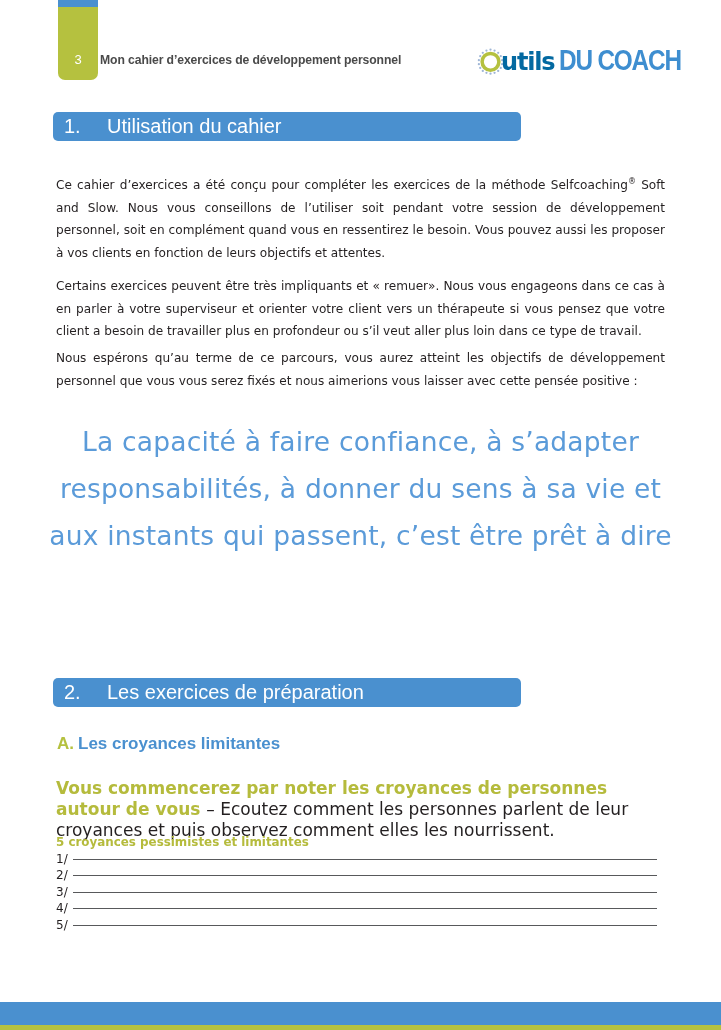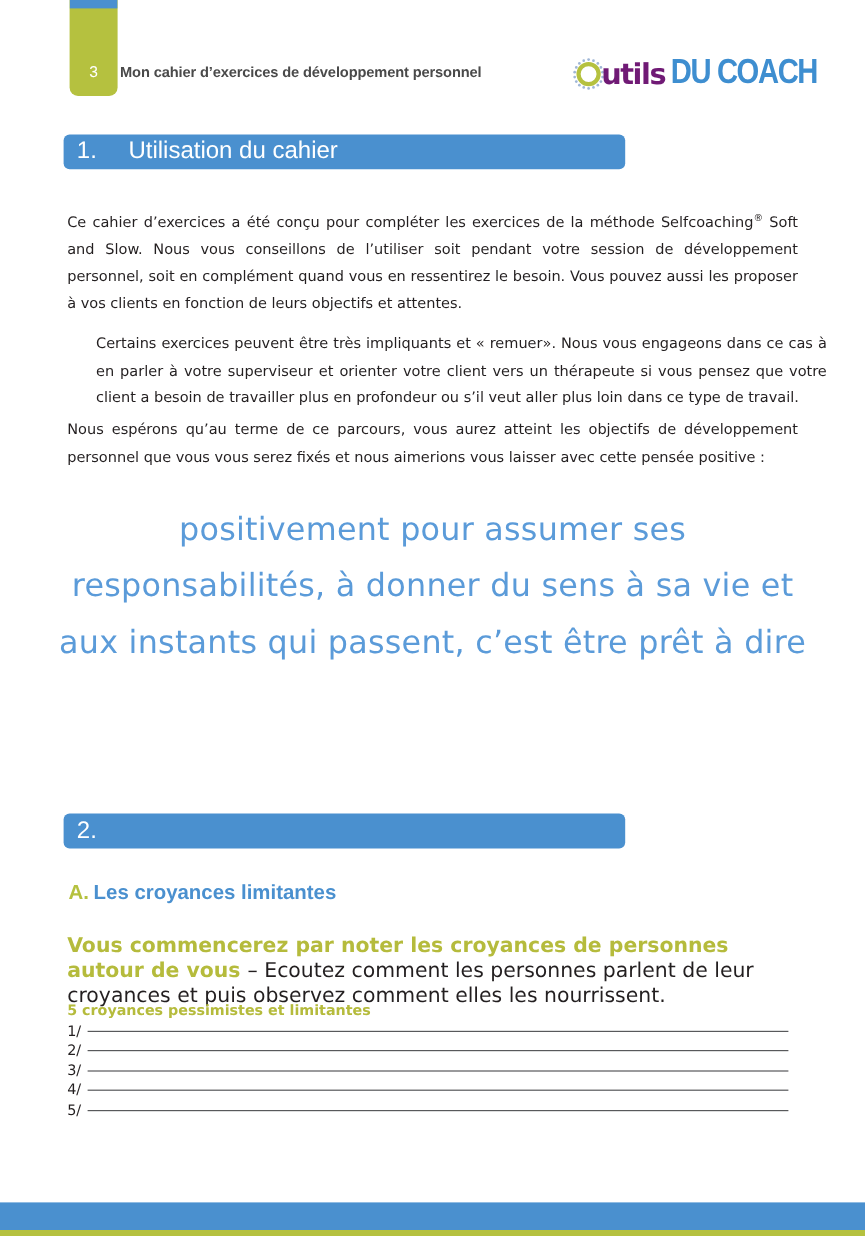--- a/index.html
+++ b/index.html
@@ -73,21 +73,21 @@
   .logo-gear {
     width: 27px;
     height: 27px;
     margin-right: 0px;
     display: block;
   }
   .logo-utils {
     font-family: "DejaVu Sans", sans-serif;
     font-size: 24px;
     font-weight: bold;
-    color: #701a75;
+    color: #0369a1;
     letter-spacing: -1.2px;
     line-height: 1;
     margin-left: -3px;
     position: relative;
     top: 1px;
   }
   .logo-ducoach {
     font-family: "Liberation Sans Narrow", "Liberation Sans", sans-serif;
     font-size: 29px;
     font-weight: bold;
@@ -127,21 +127,21 @@
     position: absolute;
     left: 56px;
     width: 609px;
     font-family: "DejaVu Sans", sans-serif;
     font-size: 12.1px;
     line-height: 22.5px;
     color: #231f20;
     text-align: justify;
   }
   #para-1 { top: 171px; }
-  #para-2 { top: 275px; margin-left: 24px; }
+  #para-2 { top: 275px; }
   #para-3 { top: 347px; }
 
   .para sup { font-size: 8px; vertical-align: super; }
 
   
   .quote {
     position: absolute;
     left: 48px;
     top: 418px;
     width: 625px;
@@ -277,27 +277,28 @@
   <span>Utilisation du cahier</span>
 </div>
 
 <div class="para" id="para-1"><span>Ce cahier d’exercices  a été conçu pour compléter les exercices de la méthode Selfcoaching</span><sup>®</sup><span> Soft and Slow. Nous vous conseillons de l’utiliser soit pendant votre session de développement personnel, soit en complément quand vous en ressentirez le besoin. Vous pouvez aussi les proposer à vos clients en fonction de leurs objectifs et attentes.</span></div>
 
 <div class="para" id="para-2">Certains exercices peuvent être très impliquants et « remuer». Nous vous engageons dans ce cas à en parler à votre superviseur et orienter votre client vers un thérapeute si vous pensez que votre client a besoin de travailler plus en profondeur ou s’il veut aller plus loin dans ce type de travail.</div>
 
 <div class="para" id="para-3">Nous espérons qu’au terme de ce parcours, vous aurez atteint les objectifs de développement personnel que vous vous serez fixés et nous aimerions vous laisser avec cette pensée positive :</div>
 
 <div class="quote">
-  <span class="ln">positivement pour assumer ses</span>
+  <span class="ln">La capacité à faire confiance, à s’adapter</span>
   <span class="ln">responsabilités, à donner du sens à sa vie et</span>
   <span class="ln">aux instants qui passent, c’est être prêt à dire</span>
 </div>
 
 <div class="banner" id="banner-2">
   <span class="num">2.</span>
+  <span>Les exercices de préparation</span>
 </div>
 
 <div class="subsec">
   <span class="letter">A.</span><span class="title">Les croyances limitantes</span>
 </div>
 
 <div class="instruction"><span class="hl">Vous commencerez par noter les croyances de personnes autour de vous </span><span> – Ecoutez comment les personnes parlent de leur croyances et puis observez comment elles les nourrissent.</span></div>
 
 <div class="list-head">5 croyances pessimistes et limitantes</div>
 

